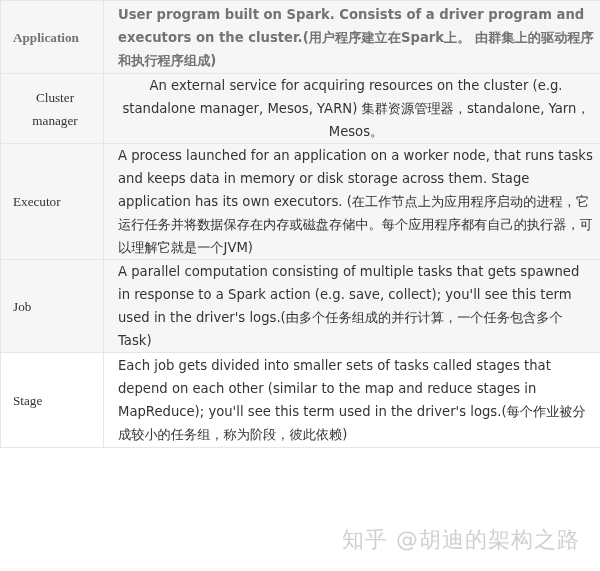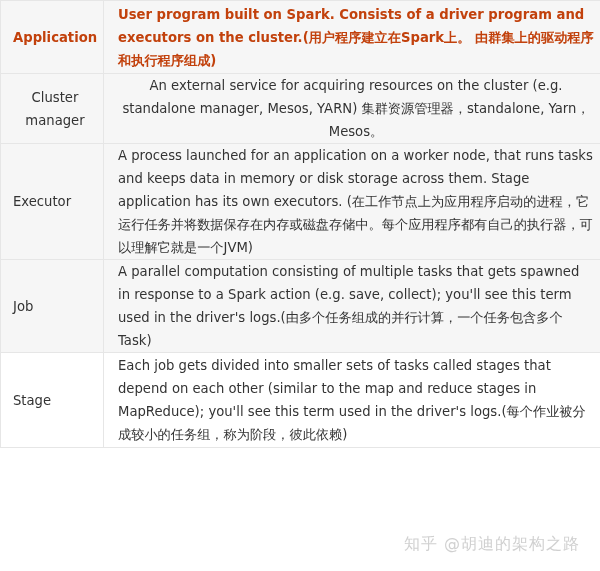--- a/index.html
+++ b/index.html
@@ -3,28 +3,28 @@
 <meta charset="utf-8">
 <style>
   html, body { margin: 0; padding: 0; background: #ffffff; }
   body { width: 600px; height: 571px; overflow: hidden; position: relative;
          font-family: "DejaVu Sans", "Liberation Sans", sans-serif; color: #333333; }
   table { border-collapse: collapse; width: 600px; table-layout: fixed; }
   col.c1 { width: 103px; }
   col.c2 { width: 497px; }
   td { border: 1px solid #e6e6e6; padding: 0 12px 0 12px; vertical-align: middle;
        font-size: 13.2px; line-height: 23px; }
-  td.term { padding-left: 12px; padding-right: 6px; }
+  td.term { padding-left: 12px; padding-right: 6px; font-family: Liberation Serif, serif; }
   td.desc { padding-left: 14px; padding-right: 6px; }
   tr.shade td { background: #f6f6f6; }
-  tr.header td { font-weight: bold; color: #c2410c; }
+  tr.header td { font-weight: bold; color: #737373; }
   tr.r0 { height: 73px; } tr.r1 { height: 55px; } tr.r2 { height: 50px; text-align: center; }
   tr.r3 { height: 56px; } tr.r4 { height: 109px; } tr.r5 { height: 58px; }
   tr.r6 { height: 75px; } tr.r7 { height: 95px; }
-  .watermark { position: absolute; right: 20px; bottom: 16px; font-size: 16px;
+  .watermark { position: absolute; right: 20px; bottom: 16px; font-size: 22px;
                color: rgba(200,200,200,0.85); letter-spacing: 1px;
                font-family: "DejaVu Sans", sans-serif; pointer-events: none; }
 </style>
 </head>
 <body>
 
 <table>
   <colgroup>
       <col class="c1">
       <col class="c2">

